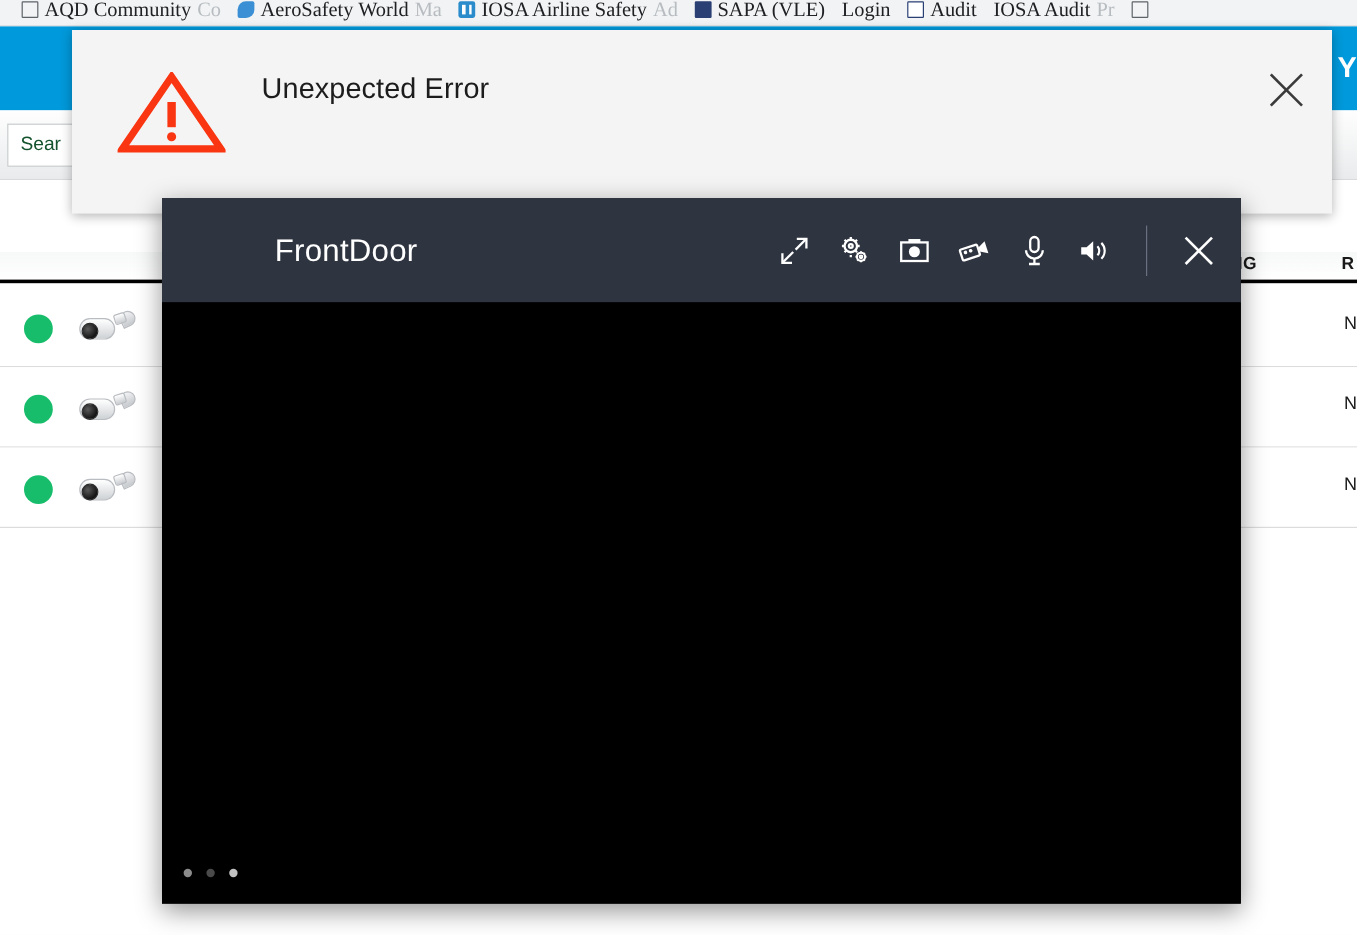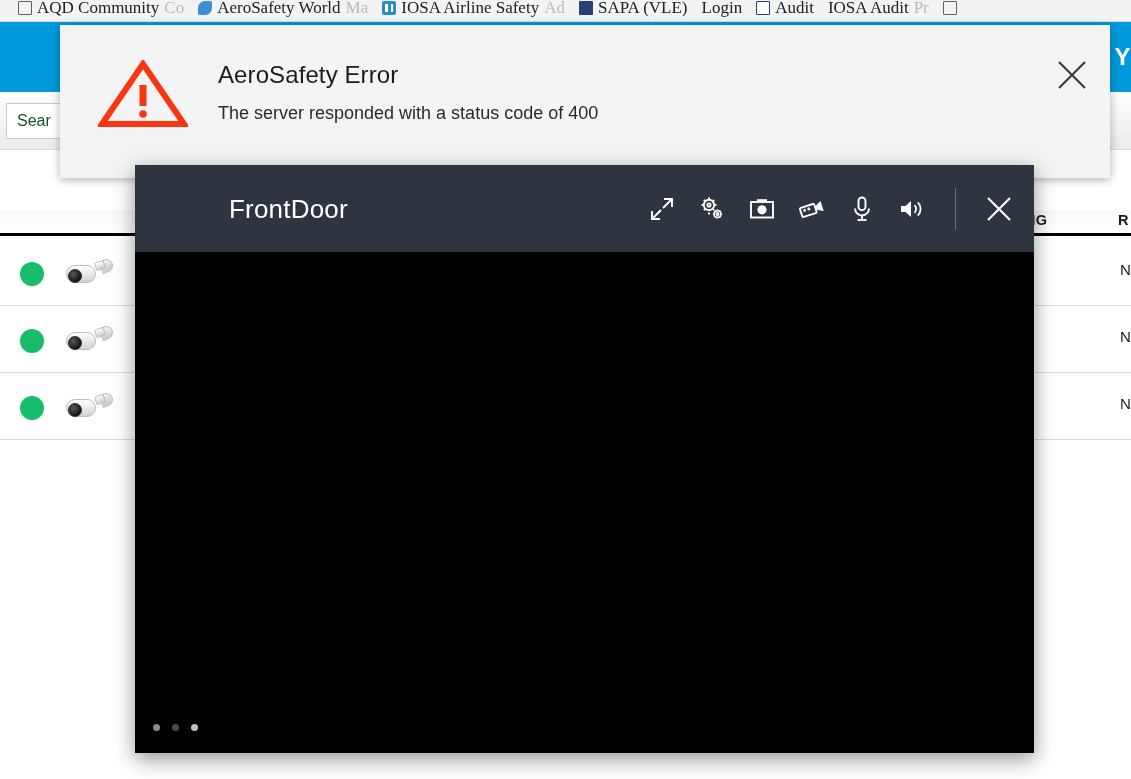--- a/index.html
+++ b/index.html
@@ -430,22 +430,21 @@
   </div>
 
   <div class="error-dialog">
     <div class="error-warn-icon">
       <svg width="90" height="68" viewBox="0 0 90 68">
         <path d="M45 4 L86 64 L4 64 Z" fill="none" stroke="#fa3511" stroke-width="6" stroke-linejoin="miter"></path>
         <rect x="41.5" y="25" width="7" height="21" fill="#fa3511"></rect>
         <circle cx="45" cy="54" r="3.8" fill="#fa3511"></circle>
       </svg>
     </div>
-    <div class="error-title">AeroSafety Error</div>
-    <div class="error-message">The server responded with a status code of 400</div>
+    <div class="error-title">Unexpected Error</div>
     <div class="error-close" title="Close">
       <svg width="34" height="34" viewBox="0 0 34 34">
         <line x1="4" y1="4" x2="30" y2="30" stroke="#3a3a3a" stroke-width="2.2"></line>
         <line x1="30" y1="4" x2="4" y2="30" stroke="#3a3a3a" stroke-width="2.2"></line>
       </svg>
     </div>
   </div>
 
   <div class="cam-modal">
 

